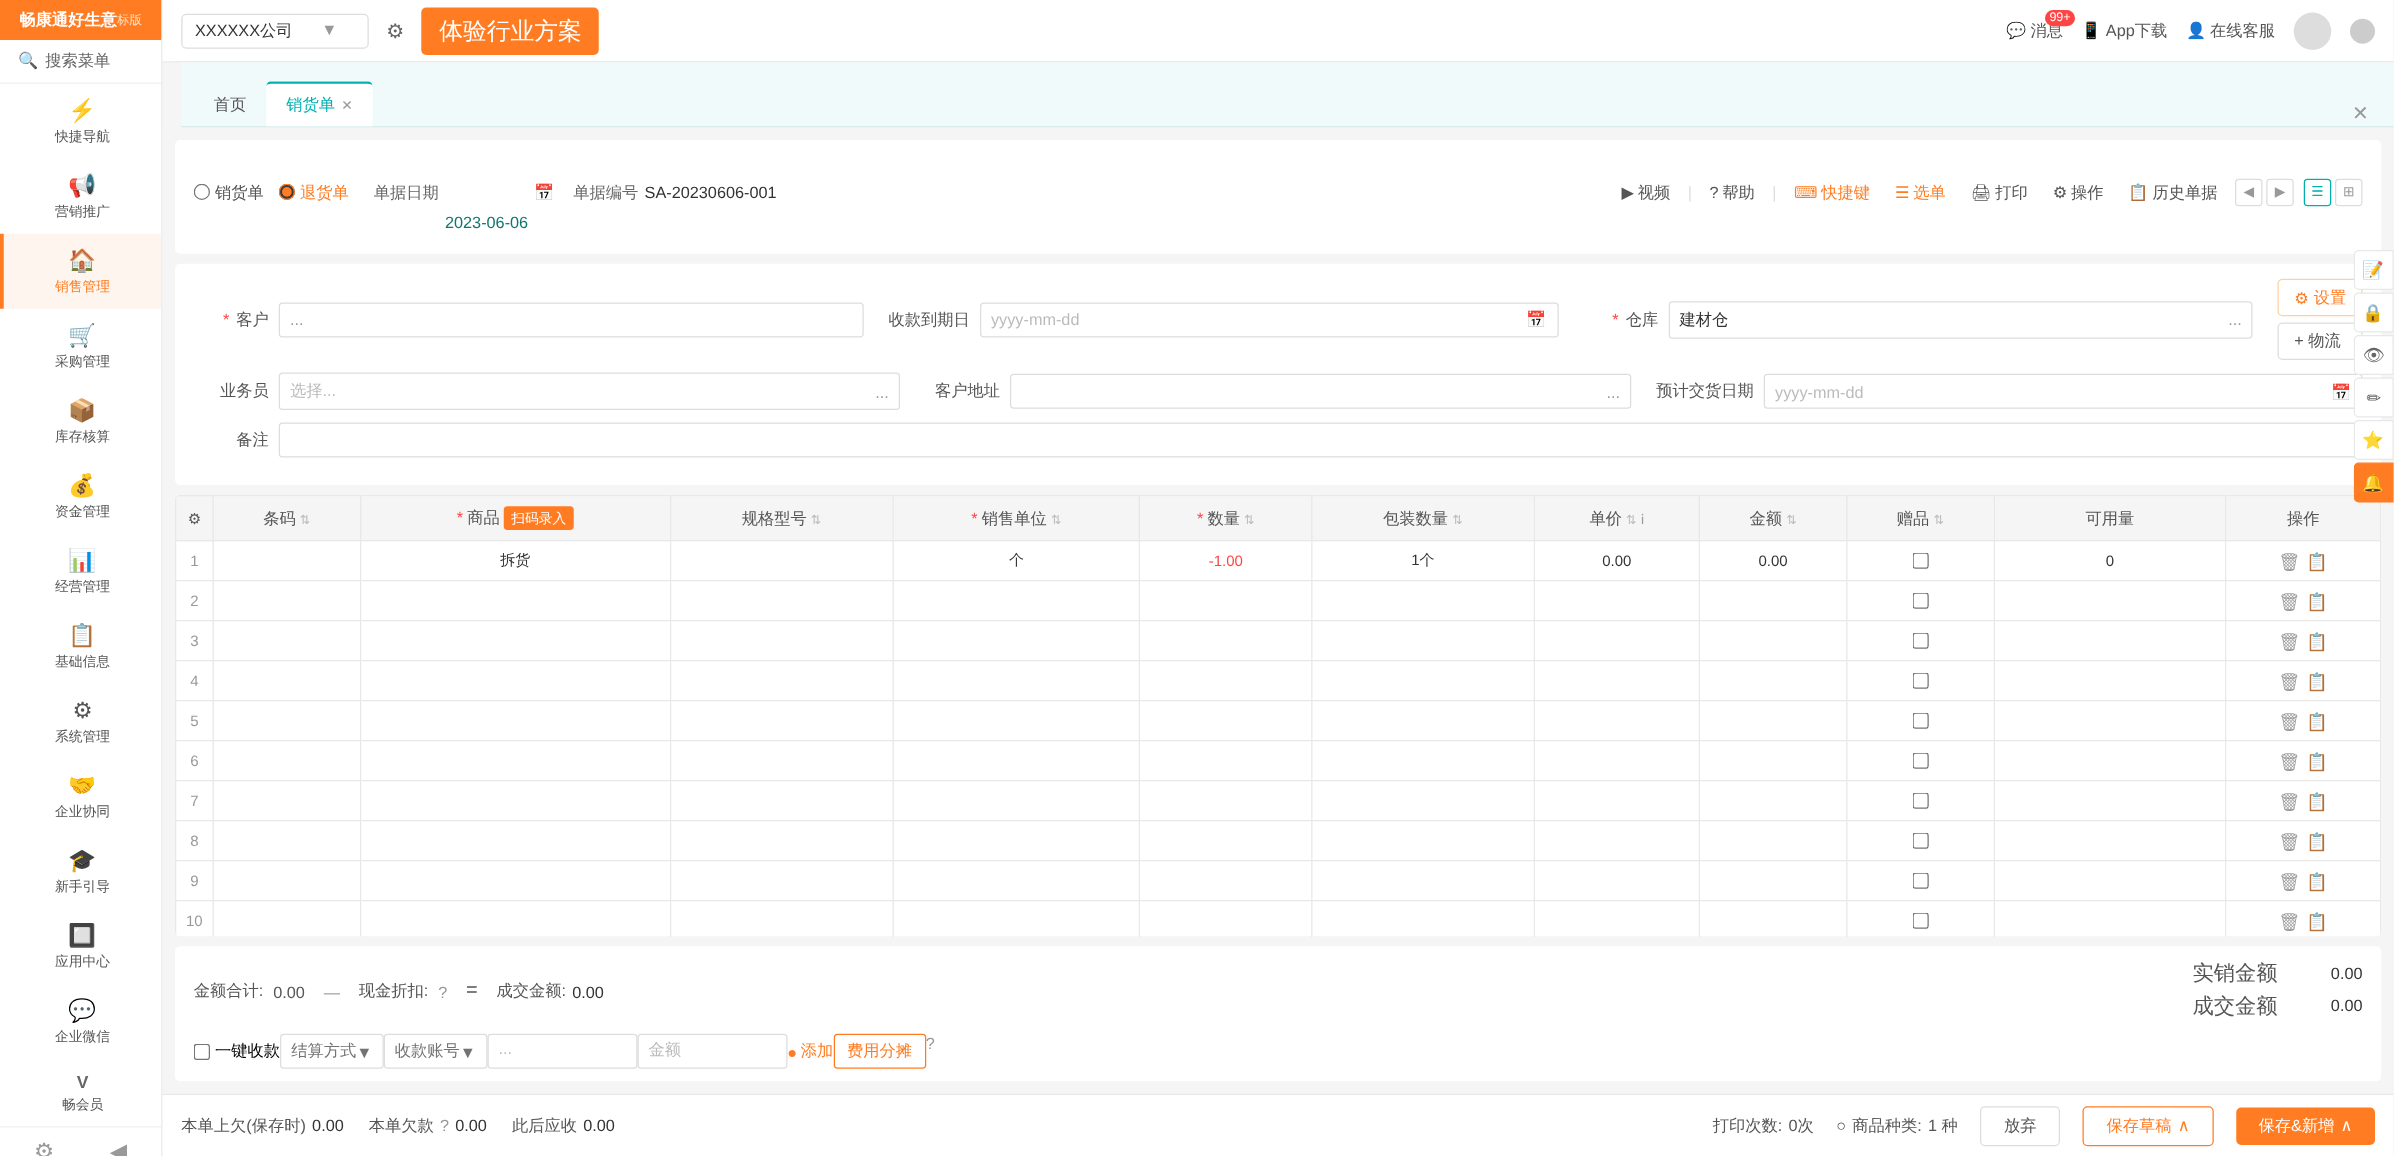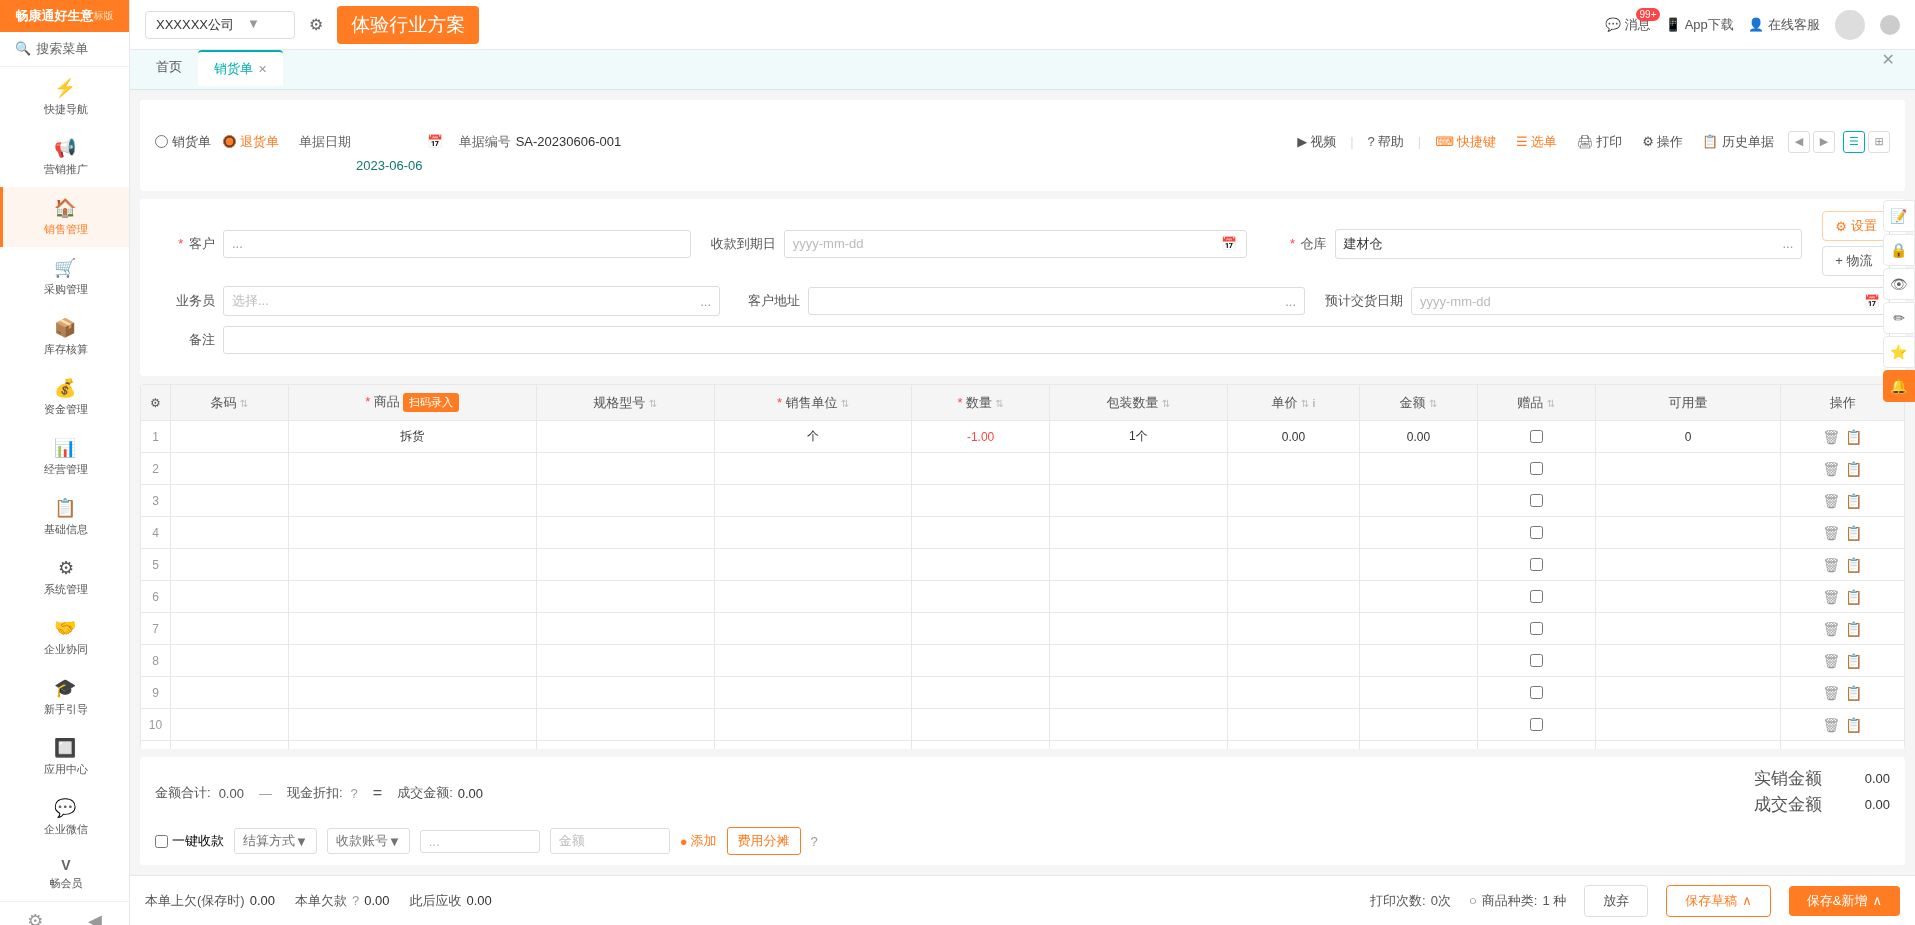--- a/index.html
+++ b/index.html
@@ -17,34 +17,34 @@
     .sidebar-nav-item .nav-icon { font-size: 18px; margin-bottom: 3px; }
     .sidebar-nav-item .nav-label { font-size: 11px; text-align: center; }
     .sidebar-bottom { margin-top: auto; border-top: 1px solid #f0f0f0; display: flex; align-items: center; justify-content: space-around; padding: 8px 5px; }
     .sidebar-bottom span { color: #999; font-size: 16px; cursor: pointer; }
 
     
     .main { flex: 1; display: flex; flex-direction: column; height: 925px; overflow: hidden; }
 
     
     .topbar { height: 50px; background: #fff; border-bottom: 1px solid #e8e8e8; display: flex; align-items: center; padding: 0 15px; gap: 10px; flex-shrink: 0; }
-    .topbar-company { display: flex; align-items: flex-start; gap: 13px; border: 1px solid #ddd; border-radius: 4px; padding: 4px 10px; cursor: pointer; min-width: 150px; }
+    .topbar-company { display: flex; align-items: flex-start; gap: 23px; border: 1px solid #ddd; border-radius: 4px; padding: 4px 10px; cursor: pointer; min-width: 150px; }
     .topbar-company-name { color: #333; }
     .topbar-company-arrow { color: #999; }
     .topbar-settings { color: #666; font-size: 16px; cursor: pointer; padding: 4px; }
     .topbar-experience-btn { background: #ff7c22; color: #fff; border: none; border-radius: 4px; padding: 6px 14px; cursor: pointer; font-size: 19px; }
     .topbar-right { margin-left: auto; display: flex; align-items: center; gap: 15px; }
     .topbar-msg { display: flex; align-items: center; gap: 3px; color: #555; cursor: pointer; position: relative; }
     .topbar-msg-badge { background: #ff4444; color: #fff; border-radius: 10px; font-size: 10px; padding: 1px 4px; position: absolute; top: -8px; right: -10px; }
     .topbar-app { display: flex; align-items: center; gap: 3px; color: #555; cursor: pointer; }
     .topbar-service { display: flex; align-items: center; gap: 3px; color: #555; cursor: pointer; }
     .topbar-avatar { width: 30px; height: 30px; border-radius: 50%; background: #ddd; cursor: pointer; }
 
     
-    .tabbar { height: 40px; background: #f0fafa; border-bottom: 1px solid #d0e8e8; display: flex; align-items: flex-start; padding: 0 10px; gap: 0; flex-shrink: 0; }
+    .tabbar { height: 52px; background: #f0fafa; border-bottom: 1px solid #d0e8e8; display: flex; align-items: flex-end; padding: 0 10px; gap: 0; flex-shrink: 0; margin-left: 15px; }
     .tab-item { padding: 8px 16px; cursor: pointer; color: #555; border-radius: 4px 4px 0 0; display: flex; align-items: center; gap: 5px; font-size: 13px; }
     .tab-item.active { background: #fff; color: #00b0b0; border-top: 2px solid #00b0b0; }
     .tab-close { color: #999; font-size: 11px; cursor: pointer; }
     .tab-home { color: #555; }
 
     
     .content { flex: 1; overflow: auto; background: #f5f5f5; padding: 10px; display: flex; flex-direction: column; gap: 8px; }
 
     
     .form-header { background: #fff; border-radius: 4px; padding: 10px 15px; }
@@ -98,21 +98,21 @@
     .info-icon { color: #999; font-size: 11px; cursor: pointer; }
     .checkbox-cell { display: flex; align-items: center; justify-content: center; }
 
     
     .form-footer { background: #fff; border-radius: 4px; padding: 10px 15px; }
     .footer-row1 { display: flex; align-items: center; gap: 15px; margin-bottom: 8px; }
     .footer-amount { display: flex; align-items: center; gap: 8px; color: #555; }
     .footer-eq { color: #555; font-size: 16px; }
     .footer-transaction { display: flex; align-items: center; gap: 5px; color: #555; }
     .footer-transaction-value { color: #333; font-weight: 500; }
-    .footer-row2 { display: flex; align-items: center; gap: 10px; }
+    .footer-row2 { display: flex; }
     .footer-checkbox { display: flex; align-items: center; gap: 4px; cursor: pointer; }
     .footer-select { border: 1px solid #ddd; border-radius: 3px; padding: 3px 8px; color: #737373; min-width: 80px; display: flex; align-items: center; justify-content: space-between; }
     .footer-input { border: 1px solid #ddd; border-radius: 3px; padding: 3px 8px; color: #bbb; min-width: 120px; }
     .footer-add-btn { display: flex; align-items: center; gap: 3px; color: #ff7c22; cursor: pointer; }
     .footer-fee-btn { background: #fff; border: 1px solid #ff7c22; color: #ff7c22; border-radius: 3px; padding: 4px 10px; cursor: pointer; }
     .footer-help { color: #999; cursor: pointer; }
     .realtime-amounts { margin-left: auto; text-align: right; }
     .realtime-amounts .amount-row { display: flex; align-items: center; justify-content: flex-end; gap: 8px; margin-bottom: 3px; }
     .realtime-amounts .amount-label { color: #555; font-size: 17px; }
     .realtime-amounts .amount-value { color: #333; font-weight: 500; min-width: 60px; text-align: right; }

